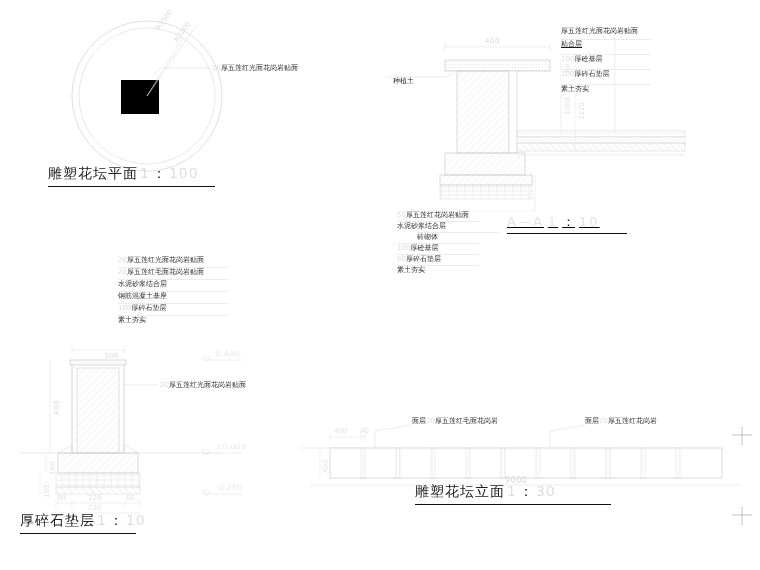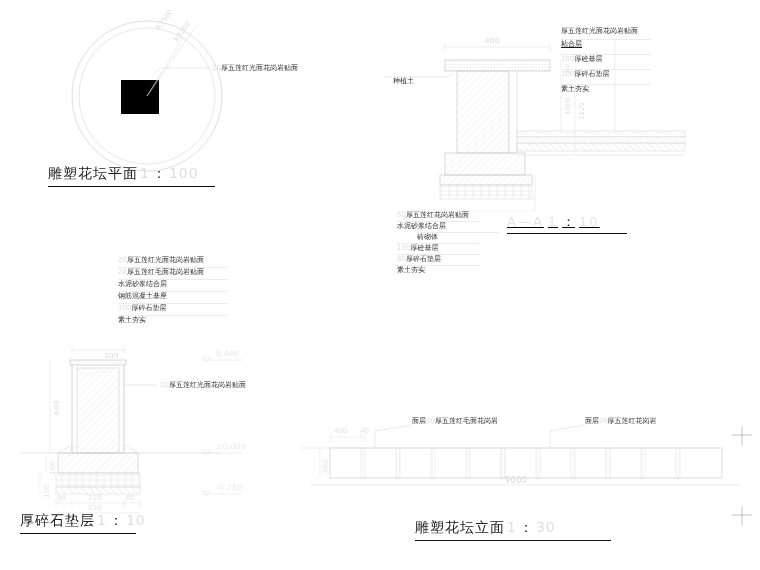--- a/index.html
+++ b/index.html
@@ -322,26 +322,26 @@
     </svg>
 
     <div class="t t-dim-lite" style="left:34px;top:12px;">400</div>
     <div class="t t-dim-lite" style="left:60px;top:12px;">40</div>
     <div class="t t-dim-lite vert" style="left:22px;top:58px;transform:rotate(-90deg);">400</div>
     <div class="t t-dim" style="left:205px;top:62px;font-size:8px;">9000</div>
 
     <div class="t" style="left:112px;top:2px;">
       <span class="t-note">面层</span><span class="t-num">20</span><span class="t-note">厚五莲红毛面花岗岩</span>
     </div>
-    <div class="t" style="left:285px;top:2px;font-family:Liberation Mono, monospace;">
+    <div class="t" style="left:285px;top:2px;">
       <span class="t-note">面层</span><span class="t-num">20</span><span class="t-note">厚五莲红花岗岩</span>
     </div>
 
     <div class="abs" style="left:115px;top:68px;">
-      <div style="display:flex;align-items:baseline;gap:2px;margin-top:36px;">
+      <div style="display:flex;align-items:baseline;gap:2px;">
         <span class="t-title">雕塑花坛立面</span>
         <span class="t-title-lite">1</span>
         <span class="t-title">：</span>
         <span class="t-title-lite">30</span>
       </div>
       <div style="height:0;border-bottom:1.8px solid #111;width:196px;margin-top:3px;"></div>
     </div>
   </div>
 
 </div>

